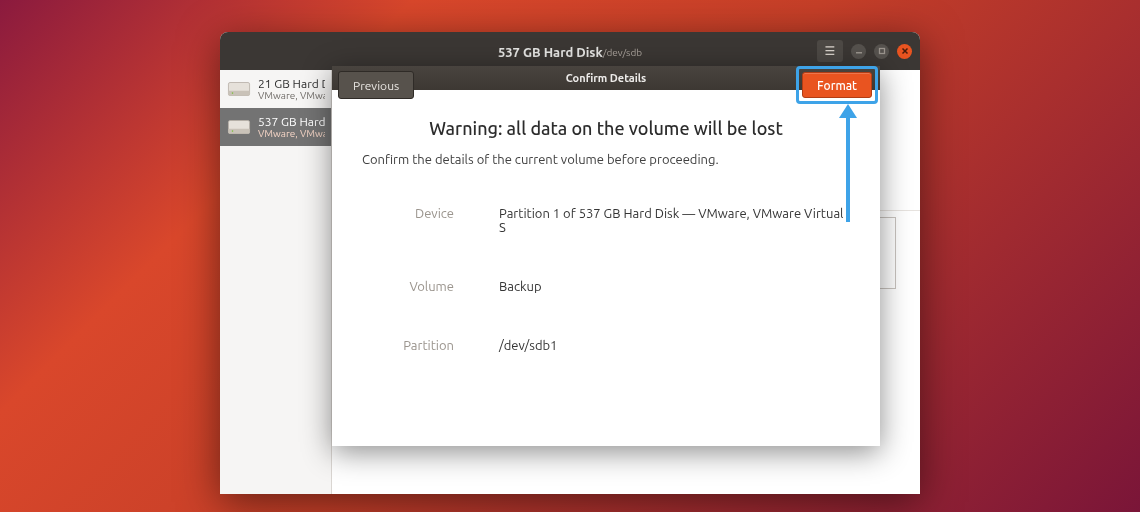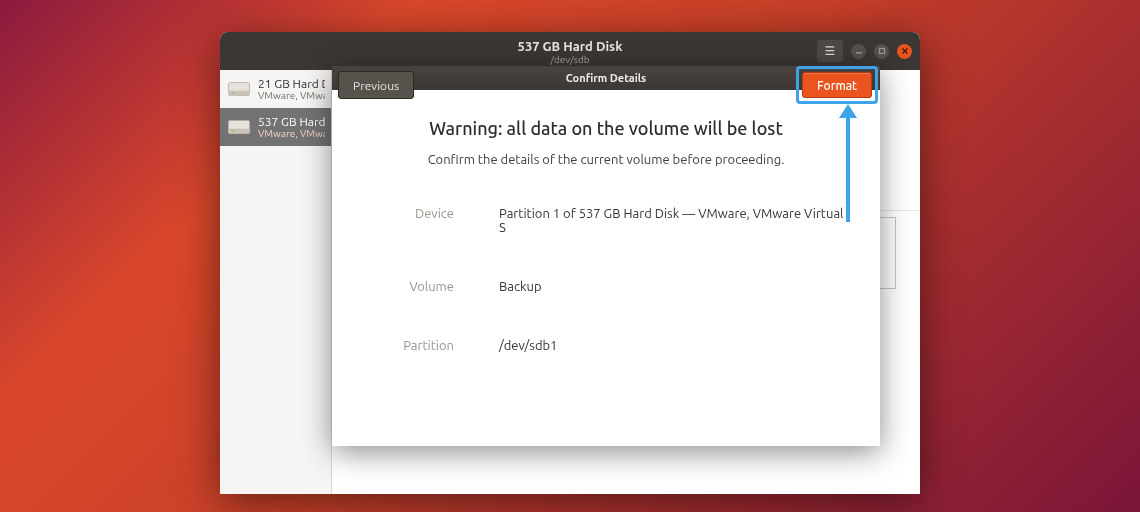--- a/index.html
+++ b/index.html
@@ -24,21 +24,20 @@
       display: flex;
       flex-direction: column;
     }
     .titlebar {
       height: 38px;
       background: #3B3734;
       display: flex;
       align-items: center;
       justify-content: center;
       position: relative;
-      flex-direction: column;
       padding-top: 2px;
     }
     .titlebar .title {
       color: #E6E6E4;
       font-size: 13px;
       font-weight: bold;
     }
     .titlebar .subtitle {
       color: #A9A29B;
       font-size: 10px;
@@ -206,21 +205,20 @@
       flex-direction: column;
     }
     .warning {
       text-align: center;
       font-size: 18px;
       font-weight: 500;
       color: #2C2C2C;
       margin-bottom: 14px;
     }
     .confirm-sub {
-      text-align: center;
       font-size: 13px;
       color: #404040;
       margin-bottom: 40px;
     }
     .details {
       display: grid;
       grid-template-columns: 92px 1fr;
       row-gap: 6px;
       column-gap: 10px;
       font-size: 13px;

